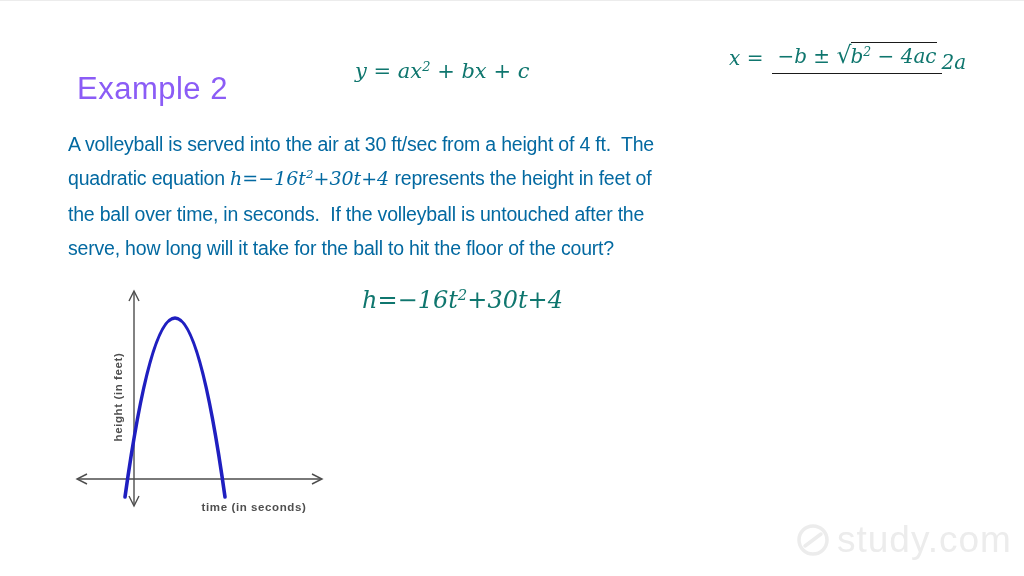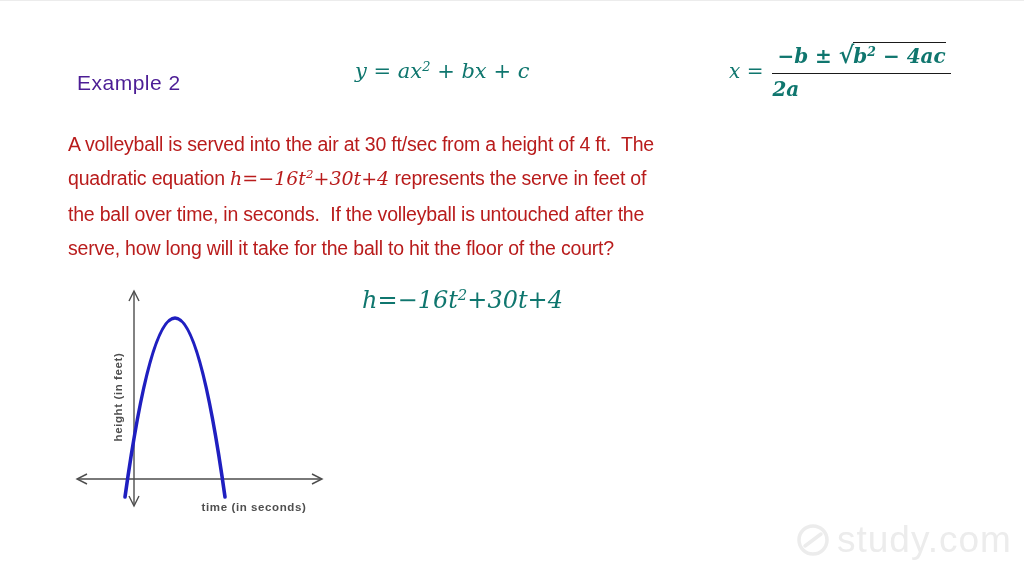--- a/index.html
+++ b/index.html
@@ -10,23 +10,23 @@
     background: #ffffff;
     overflow: hidden;
     font-family: "Liberation Sans", sans-serif;
     border-top: 1px solid #ececec;
   }
 
   
   .title {
     position: absolute;
     left: 77px; top: 70px;
-    font-size: 21px;
+    font-size: 31px;
     font-weight: 400;
-    color: #4c1d95;
+    color: #8b5cf6;
     letter-spacing: 0.5px;
   }
 
   
   .math {
     font-family: "DejaVu Serif", serif;
     font-style: italic;
     color: #0f766e;
   }
   .msup {
@@ -47,23 +47,21 @@
   .quad-form {
     position: absolute;
     left: 729px; top: 40px;
     font-size: 20px;
     display: flex;
     align-items: center;
   }
   .quad-form .lhs { margin-right: 9px; white-space: pre; }
   .frac {
     display: inline-flex;
-    flex-direction: column;
-    align-items: flex-start;
-    font-weight: bold;
+    align-items: flex-end;
   }
   .frac .num {
     padding: 0 5px 4px 5px;
     border-bottom: 1.6px solid #1a1a1a;
     white-space: pre;
   }
   .frac .den {
     padding-top: 3px;
     white-space: pre;
   }
@@ -77,21 +75,21 @@
     padding-top: 1px;
     white-space: pre;
   }
 
   
   .para {
     position: absolute;
     left: 68px; top: 127px;
     font-size: 19.5px;
     line-height: 33.5px;
-    color: #b91c1c;
+    color: #0369a1;
     letter-spacing: -0.2px;
   }
   .pline { white-space: pre; }
   .inline-math {
     font-family: "DejaVu Serif", serif;
     font-style: italic;
     font-size: 19px;
     letter-spacing: 0;
     white-space: pre;
   }
@@ -145,21 +143,21 @@
   <div class="quad-form math">
     <span class="lhs">x =</span>
     <span class="frac">
       <span class="num"><span>−b ± </span><span class="sqrt-sign">√</span><span class="radicand"><span>b</span><span class="msup">2</span><span> − 4ac</span></span></span>
       <span class="den">2a</span>
     </span>
   </div>
 
   <div class="para">
     <div class="pline">A volleyball is served into the air at 30 ft/sec from a height of 4 ft.  The</div>
-    <div class="pline"><span>quadratic equation </span><span class="inline-math"><span>h=−16t</span><span class="msup">2</span><span>+30t+4</span></span><span> represents the serve in feet of</span></div>
+    <div class="pline"><span>quadratic equation </span><span class="inline-math"><span>h=−16t</span><span class="msup">2</span><span>+30t+4</span></span><span> represents the height in feet of</span></div>
     <div class="pline">the ball over time, in seconds.  If the volleyball is untouched after the</div>
     <div class="pline">serve, how long will it take for the ball to hit the floor of the court?</div>
   </div>
 
   <div class="mid-eq math"><span>h=−16t</span><span class="msup">2</span><span>+30t+4</span></div>
 
   <svg class="graph" viewBox="0 0 260 236" width="260" height="236">
 
     <line x1="8" y1="194" x2="251" y2="194" stroke="#4d4d4d" stroke-width="1.4"></line>
     <path d="M17,189 L7,194 L17,199" fill="none" stroke="#4d4d4d" stroke-width="1.4"></path>

